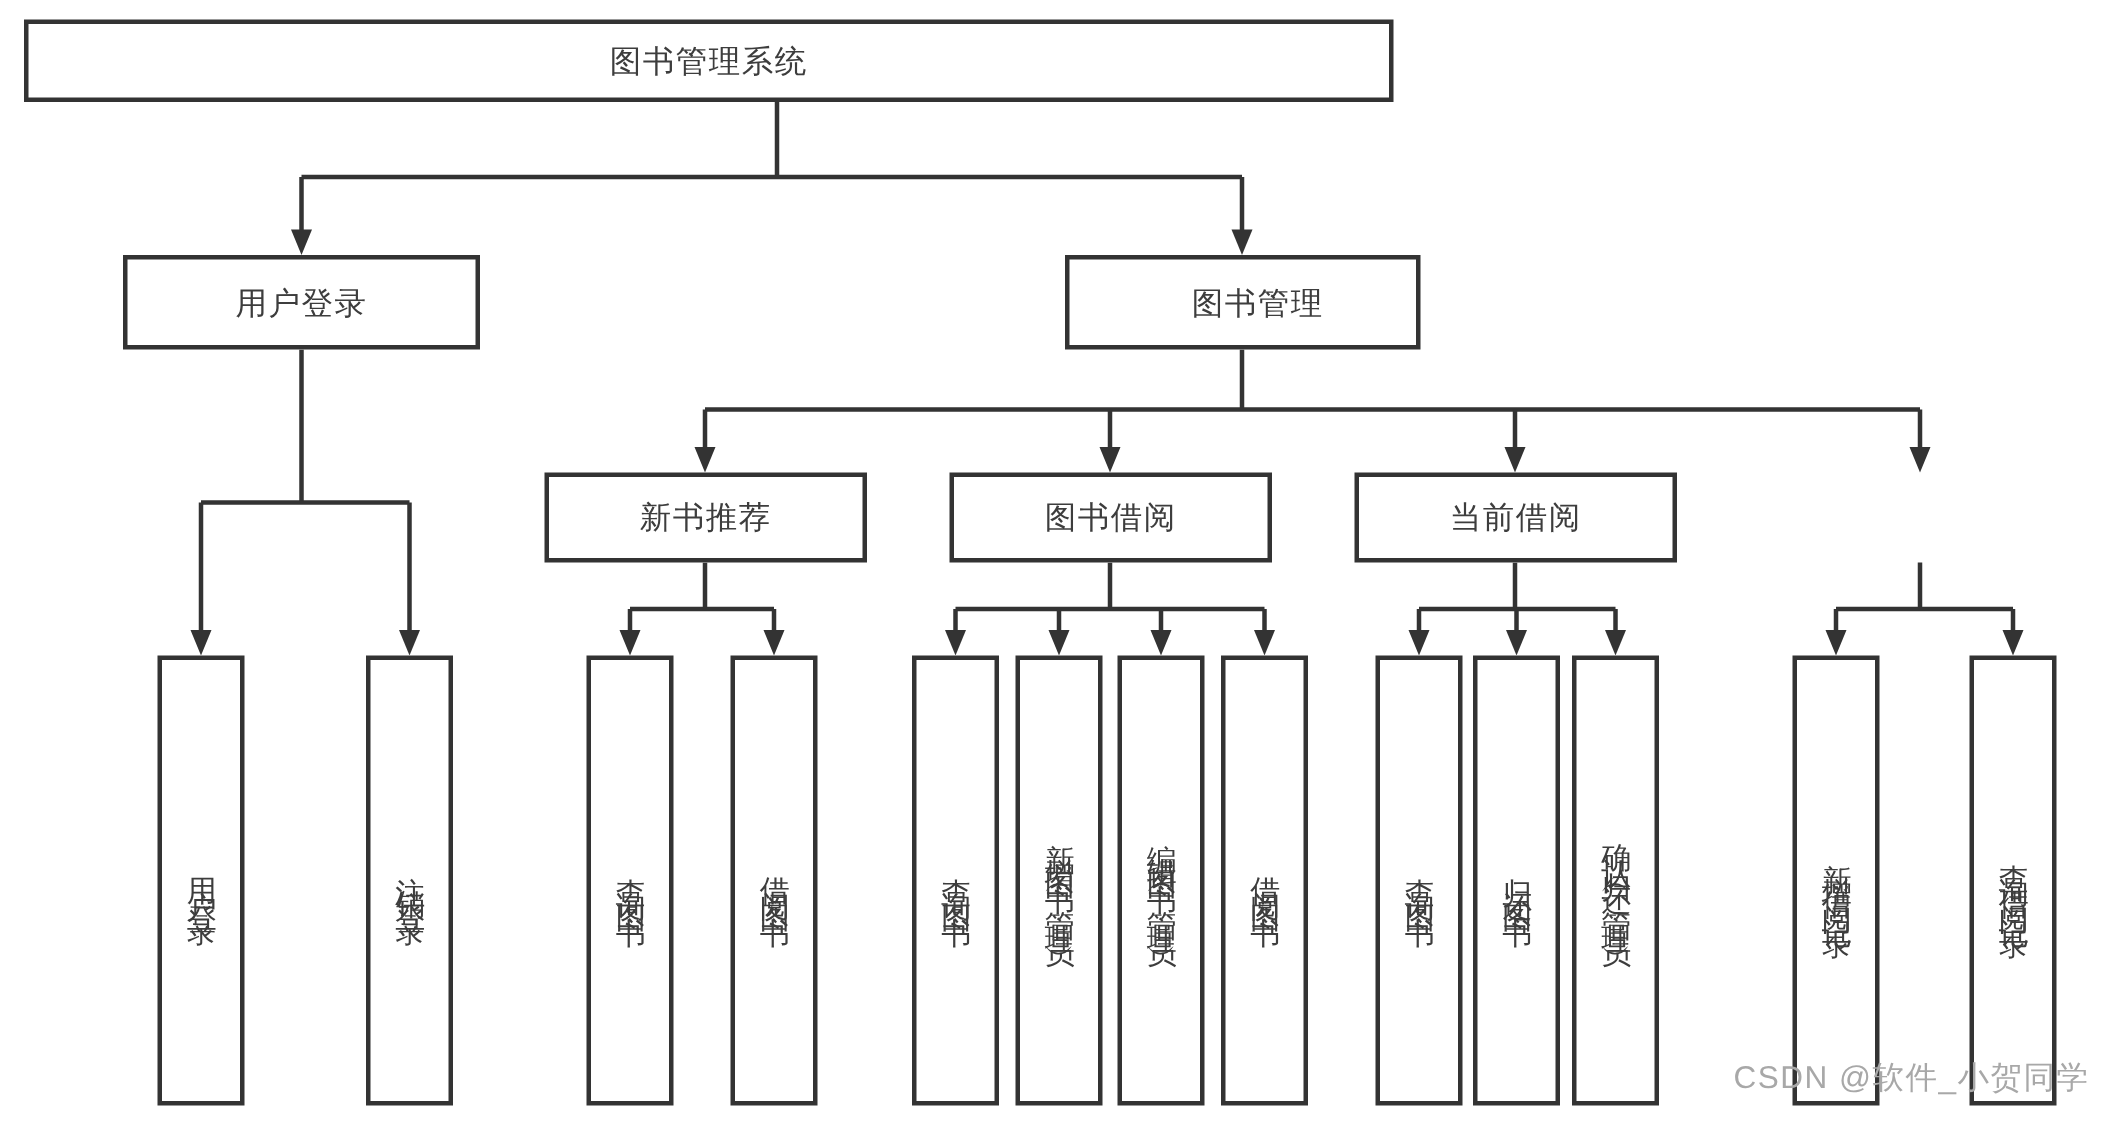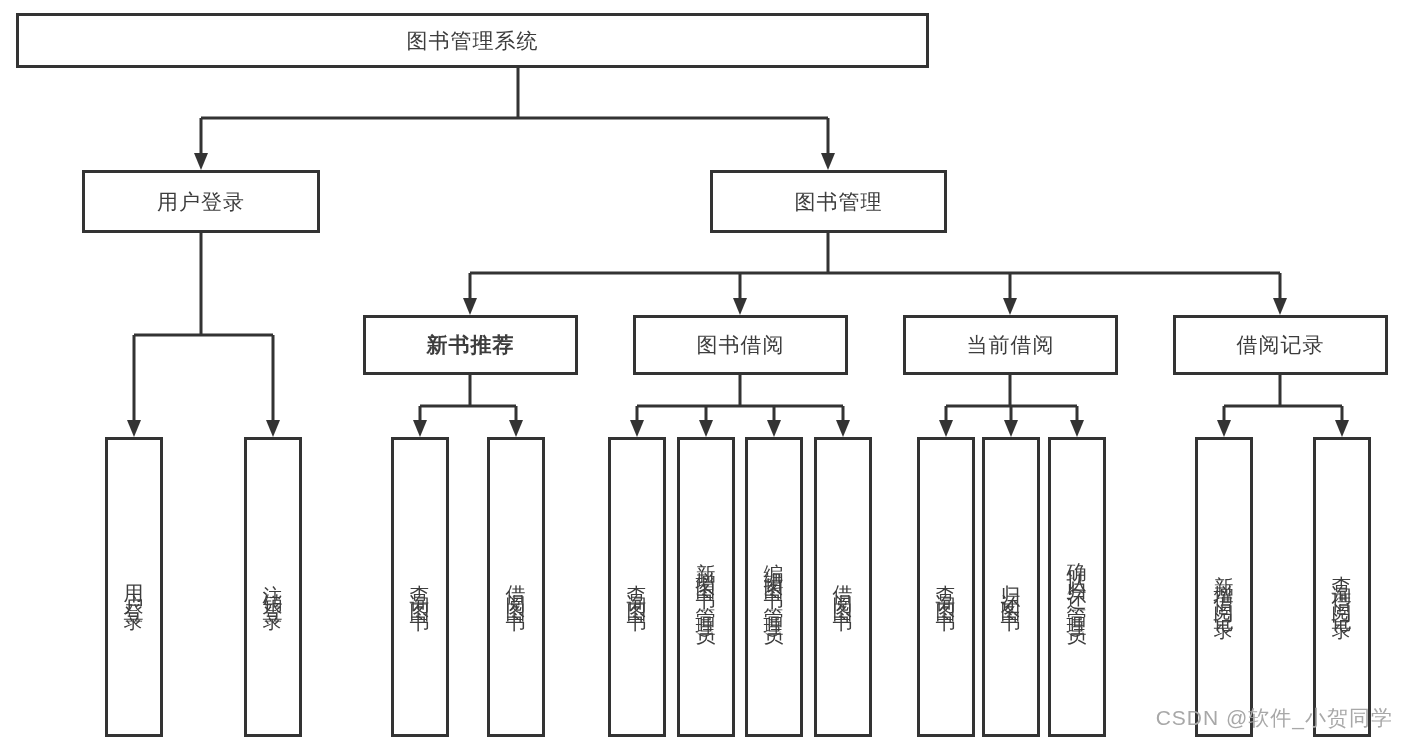--- a/index.html
+++ b/index.html
@@ -116,31 +116,28 @@
     <span>图书管理系统</span>
   </div>
 
   <div class="box h" style="left:82px; top:170px; width:238px; height:63px;">
     <span>用户登录</span>
   </div>
   <div class="box h" style="left:710px; top:170px; width:237px; height:63px;padding-left:20px;">
     <span>图书管理</span>
   </div>
 
-  <div class="box h lvl3" style="left:363px;font-weight:bold;">
+  <div class="box h lvl3" style="left:363px;">
     <span>新书推荐</span>
   </div>
   <div class="box h lvl3" style="left:633px;">
     <span>图书借阅</span>
   </div>
   <div class="box h lvl3" style="left:903px;">
     <span>当前借阅</span>
-  </div>
-  <div class="box h lvl3" style="left:1173px;">
-    <span>借阅记录</span>
   </div>
 
   <div class="box v leaf" style="left:105px;">
     <span>用户登录</span>
   </div>
   <div class="box v leaf" style="left:244px;">
     <span>注销登录</span>
   </div>
 
   <div class="box v leaf" style="left:391px;">

